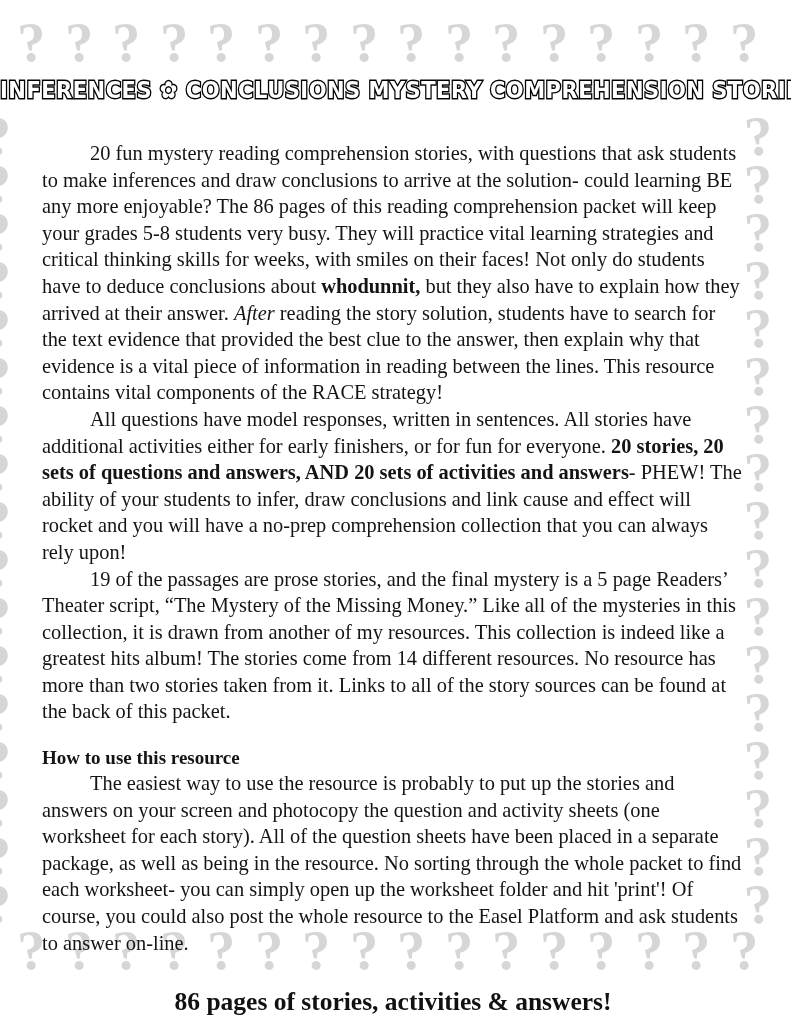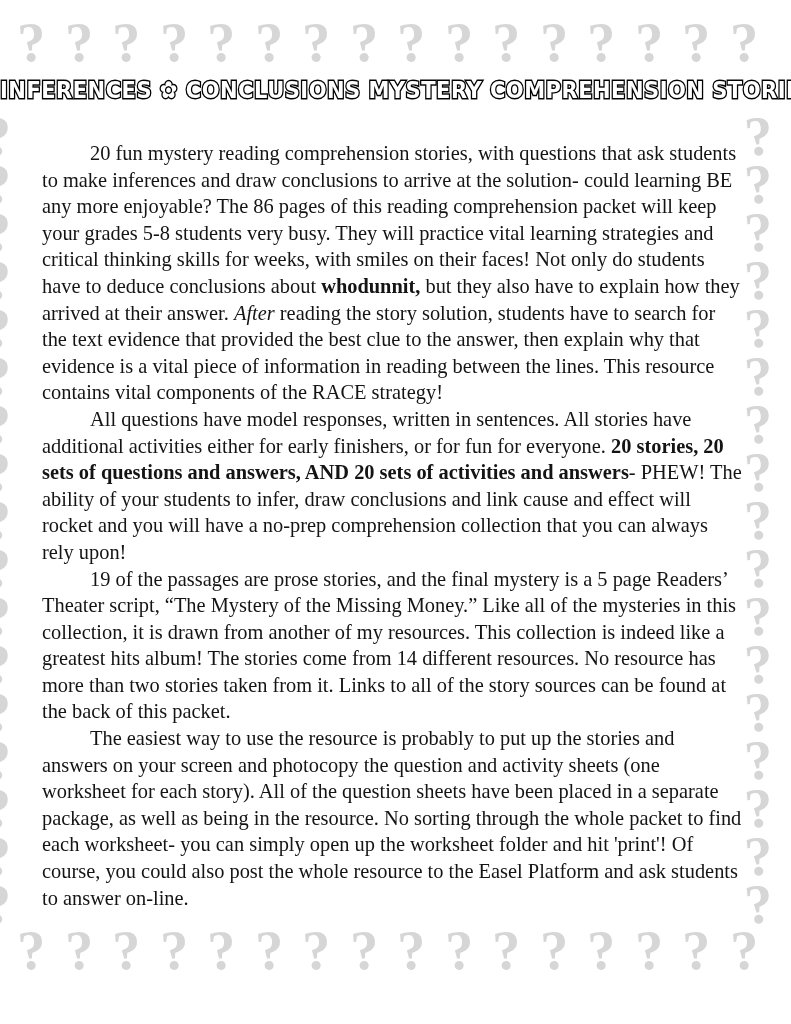--- a/index.html
+++ b/index.html
@@ -166,18 +166,20 @@
   </div>
 
   <div class="content">
 
     <p class="body"><span>20 fun mystery reading comprehension stories, with questions that ask students to make inferences and draw conclusions to arrive at the solution- could learning BE any more enjoyable? The 86 pages of this reading comprehension packet will keep your grades 5-8 students very busy. They will practice vital learning strategies and critical thinking skills for weeks, with smiles on their faces! Not only do students have to deduce conclusions about </span><span class="b">whodunnit,</span><span> but they also have to explain how they arrived at their answer. </span><span class="i">After</span><span> reading the story solution, students have to search for the text evidence that provided the best clue to the answer, then explain why that evidence is a vital piece of information in reading between the lines. This resource contains vital components of the RACE strategy!</span></p>
 
     <p class="body"><span>All questions have model responses, written in sentences. All stories have additional activities either for early finishers, or for fun for everyone. </span><span class="b">20 stories, 20 sets of questions and answers, AND 20 sets of activities and answers</span><span>- PHEW! The ability of your students to infer, draw conclusions and link cause and effect will rocket and you will have a no-prep comprehension collection that you can always rely upon!</span></p>
 
     <p class="body">19 of the passages are prose stories, and the final mystery is a 5 page Readers’ Theater script, “The Mystery of the Missing Money.” Like all of the mysteries in this collection, it is drawn from another of my resources. This collection is indeed like a greatest hits album! The stories come from 14 different resources. No resource has more than two stories taken from it. Links to all of the story sources can be found at the back of this packet.</p>
 
+    <div class="section-head">How to use this resource</div>
 
     <p class="body">The easiest way to use the resource is probably to put up the stories and answers on your screen and photocopy the question and activity sheets (one worksheet for each story). All of the question sheets have been placed in a separate package, as well as being in the resource. No sorting through the whole packet to find each worksheet- you can simply open up the worksheet folder and hit 'print'! Of course, you could also post the whole resource to the Easel Platform and ask students to answer on-line.</p>
 
+    <div class="big-center">86 pages of stories, activities &amp; answers!</div>
 
   </div>
 </div>
 
 </body></html>

